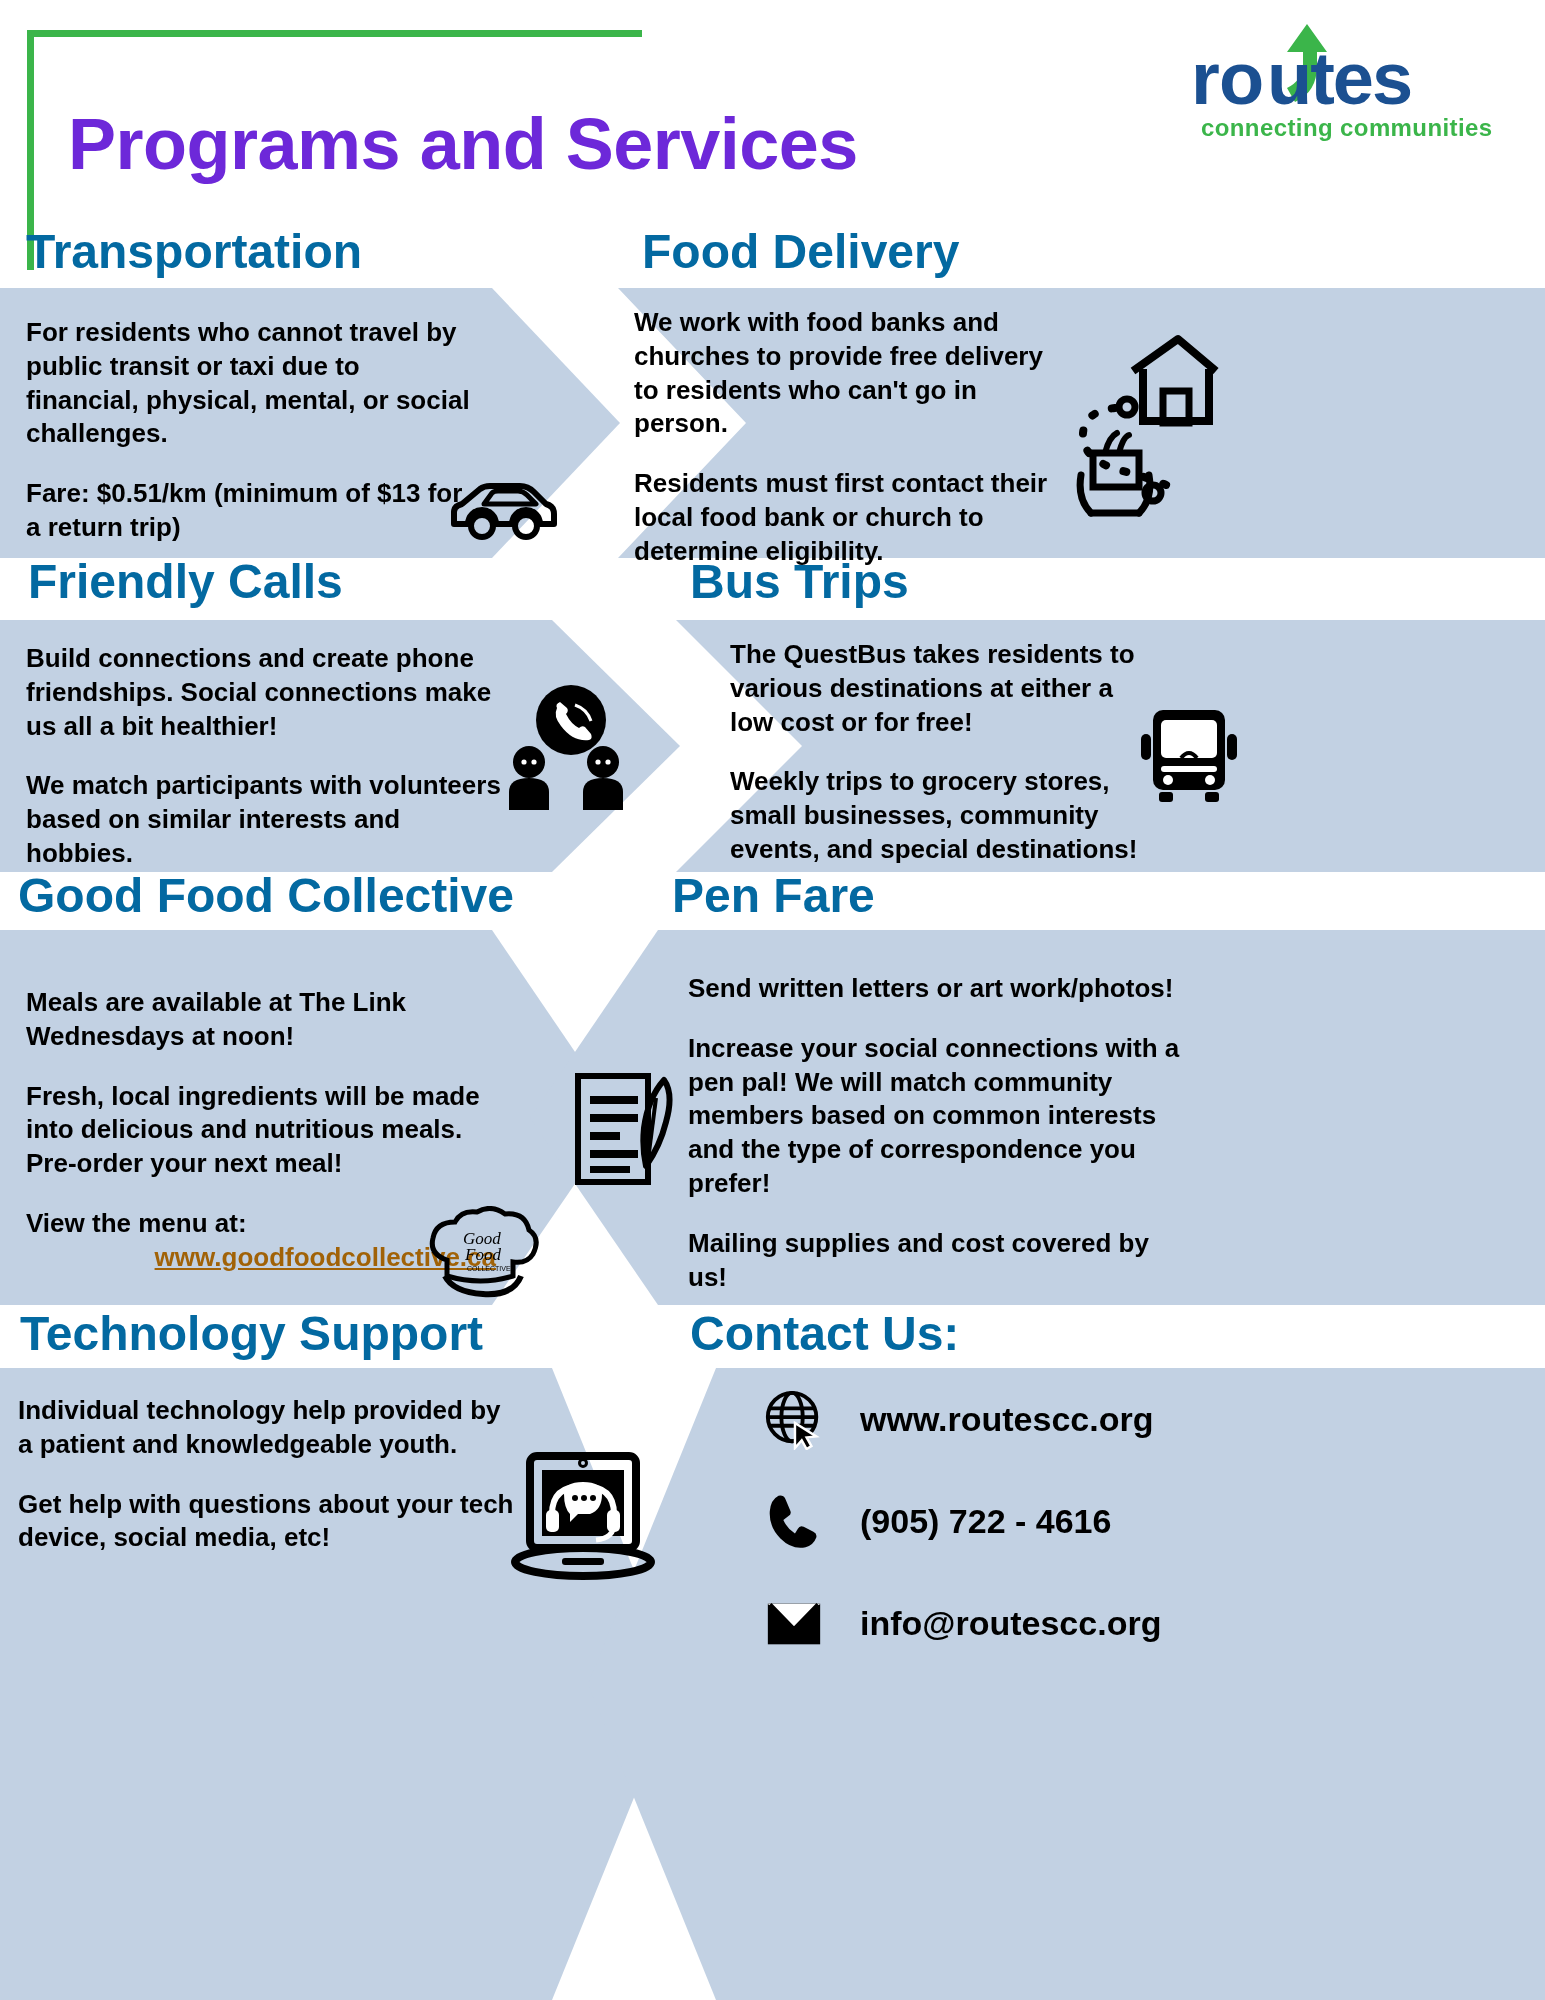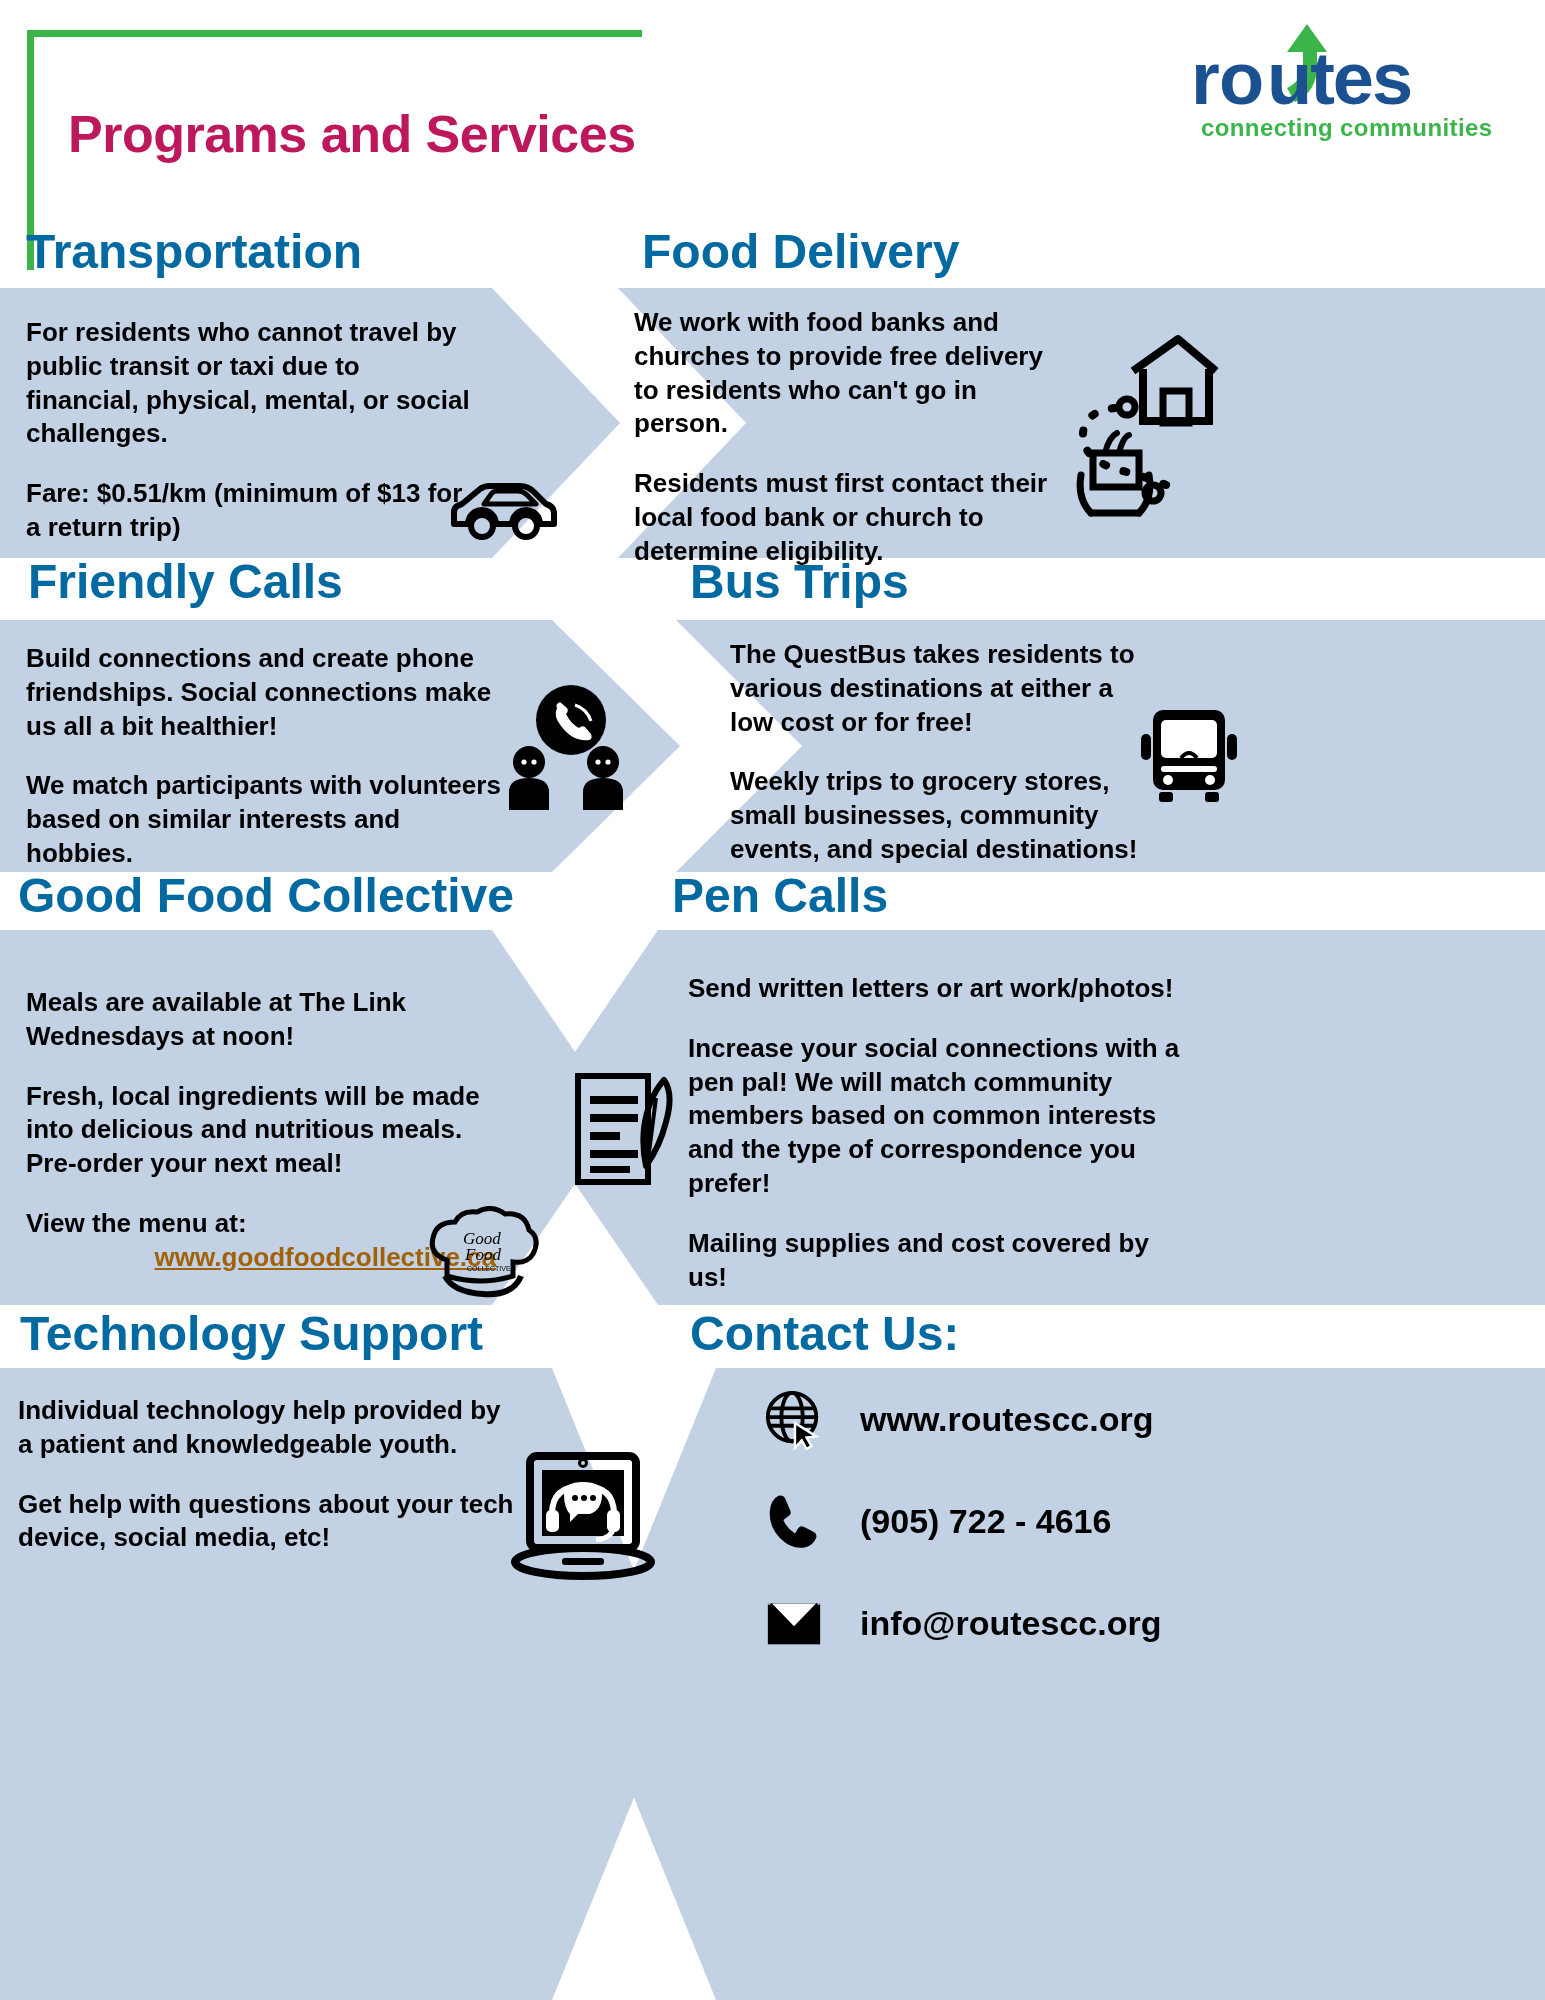--- a/index.html
+++ b/index.html
@@ -20,21 +20,21 @@
   .corner-rule-v {
     position: absolute; left: 27px; top: 30px;
     width: 7px; height: 240px; background: #3bb54a;
   }
   .corner-rule-h {
     position: absolute; left: 27px; top: 30px;
     width: 615px; height: 7px; background: #3bb54a;
   }
   .poster-title {
     position: absolute; left: 68px; top: 108px;
-    font-size: 52px; font-weight: bold; color: #be185d;
+    font-size: 72px; font-weight: bold; color: #6d28d9;
     letter-spacing: -0.5px; line-height: 1;
     white-space: nowrap;
   }
   .logo { position: absolute; right: 22px; top: 18px; width: 340px; height: 140px; }
   .logo svg { width: 100%; height: 100%; display: block; }
 
   
   .band { position: absolute; left: 0; width: 1545px; }
 
   .chev-left, .chev-right {
@@ -190,21 +190,21 @@
         <rect x="6" y="26" width="10" height="26" rx="5" fill="#000"></rect>
         <rect x="92" y="26" width="10" height="26" rx="5" fill="#000"></rect>
         <rect x="24" y="84" width="14" height="10" rx="3" fill="#000"></rect>
         <rect x="70" y="84" width="14" height="10" rx="3" fill="#000"></rect>
       </svg>
     </div>
   </div>
 
   <div class="heading-row" style="top:872px;">
     <div class="heading" style="left:18px; top:0;">Good Food Collective</div>
-    <div class="heading" style="left:672px; top:0;">Pen Calls</div>
+    <div class="heading" style="left:672px; top:0;">Pen Fare</div>
   </div>
 
   <div class="band" style="top:930px; height:375px;">
     <div class="chev-left" style="left:0; width:620px; clip-path: polygon(0 0, 492px 0, 620px 188px, 492px 375px, 0 375px);"></div>
     <div class="chev-right" style="left:530px; width:1015px; clip-path: polygon(128px 0, 1015px 0, 1015px 375px, 128px 375px, 0 188px);"></div>
 
     <div class="body-text" style="left:26px; top:48px; width:470px;margin-top:8px;">
       <p>Meals are available at The Link Wednesdays at noon!</p>
       <p>Fresh, local ingredients will be made into delicious and nutritious meals. Pre-order your next meal!</p>
       <p>View the menu at:</p>

